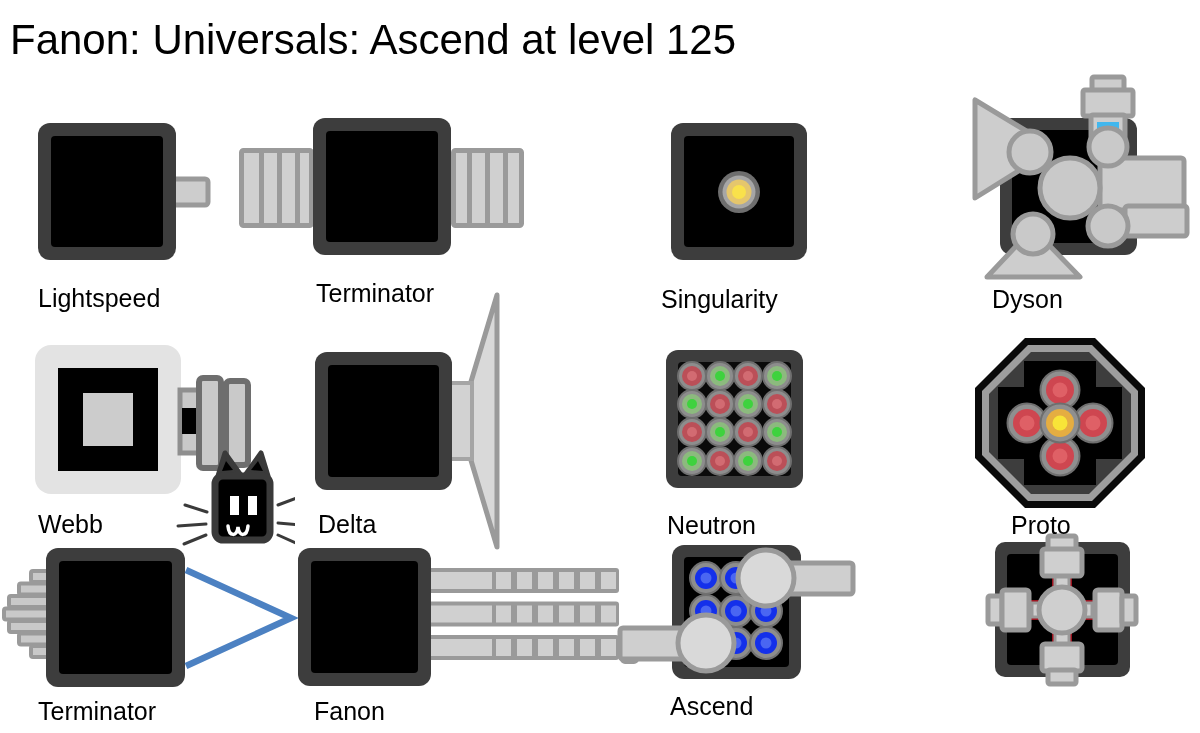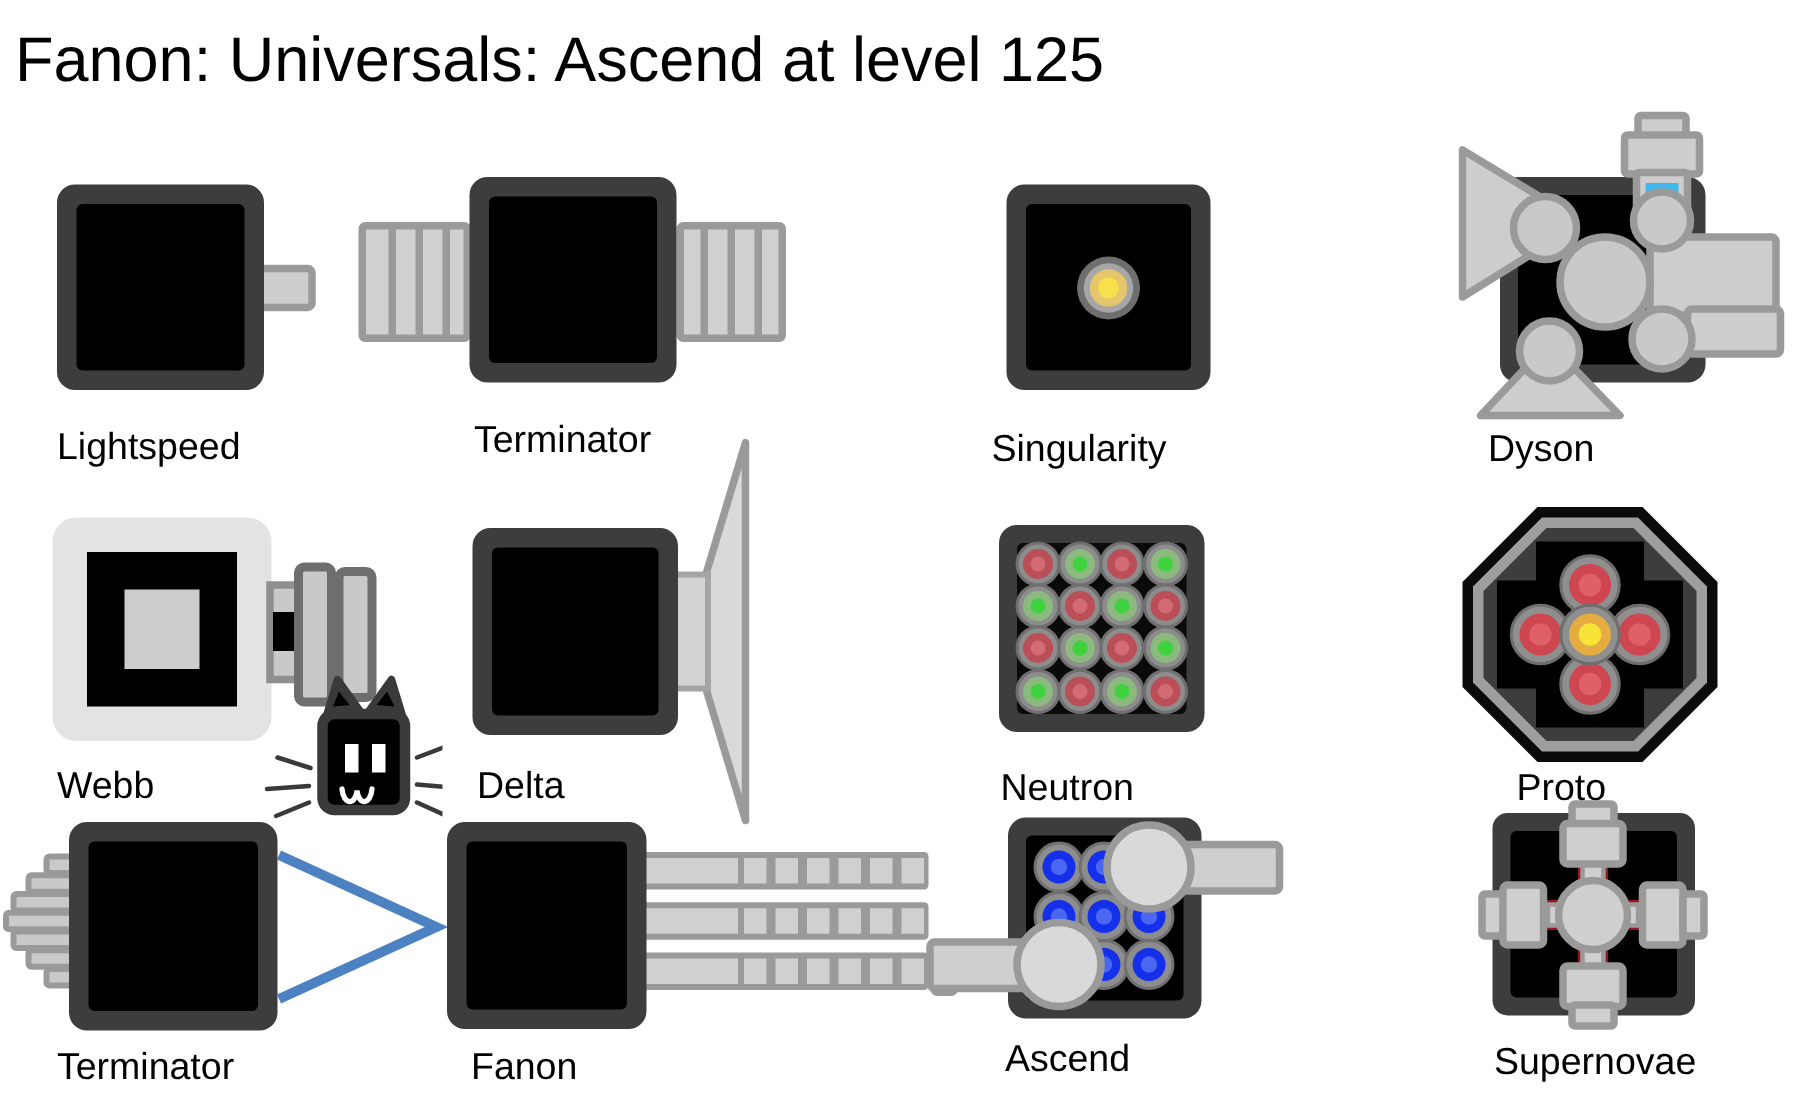--- a/index.html
+++ b/index.html
@@ -315,15 +315,14 @@
   <div class="label" style="left:316px;top:278px">Terminator</div>
   <div class="label" style="left:661px;top:284px">Singularity</div>
   <div class="label" style="left:992px;top:284px">Dyson</div>
   <div class="label" style="left:38px;top:509px">Webb</div>
   <div class="label" style="left:318px;top:509px">Delta</div>
   <div class="label" style="left:667px;top:510px">Neutron</div>
   <div class="label" style="left:1011px;top:510px">Proto</div>
   <div class="label" style="left:38px;top:696px">Terminator</div>
   <div class="label" style="left:314px;top:696px">Fanon</div>
   <div class="label" style="left:670px;top:691px">Ascend</div>
-  <div class="label" style="left:996px;top:693px">Supernovae</div>
 
 </div>
 
 </body></html>

